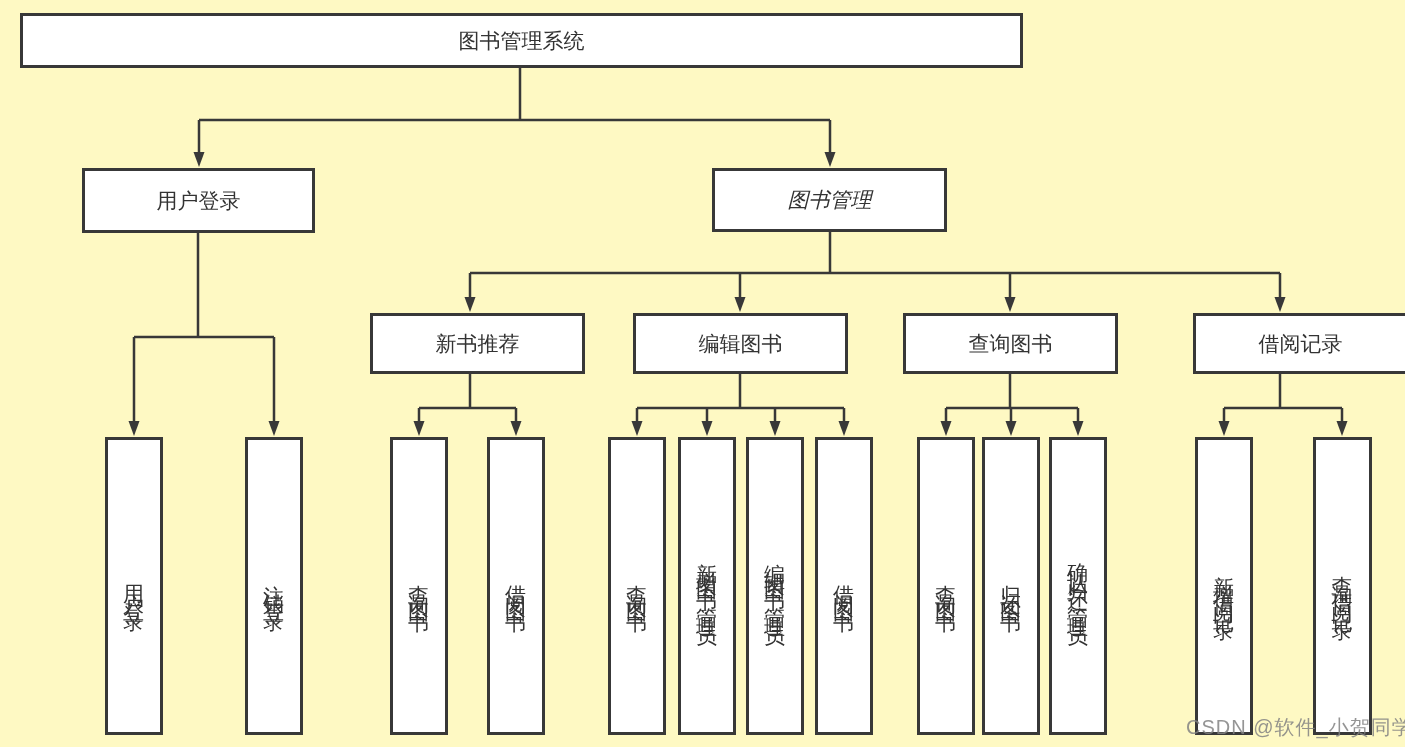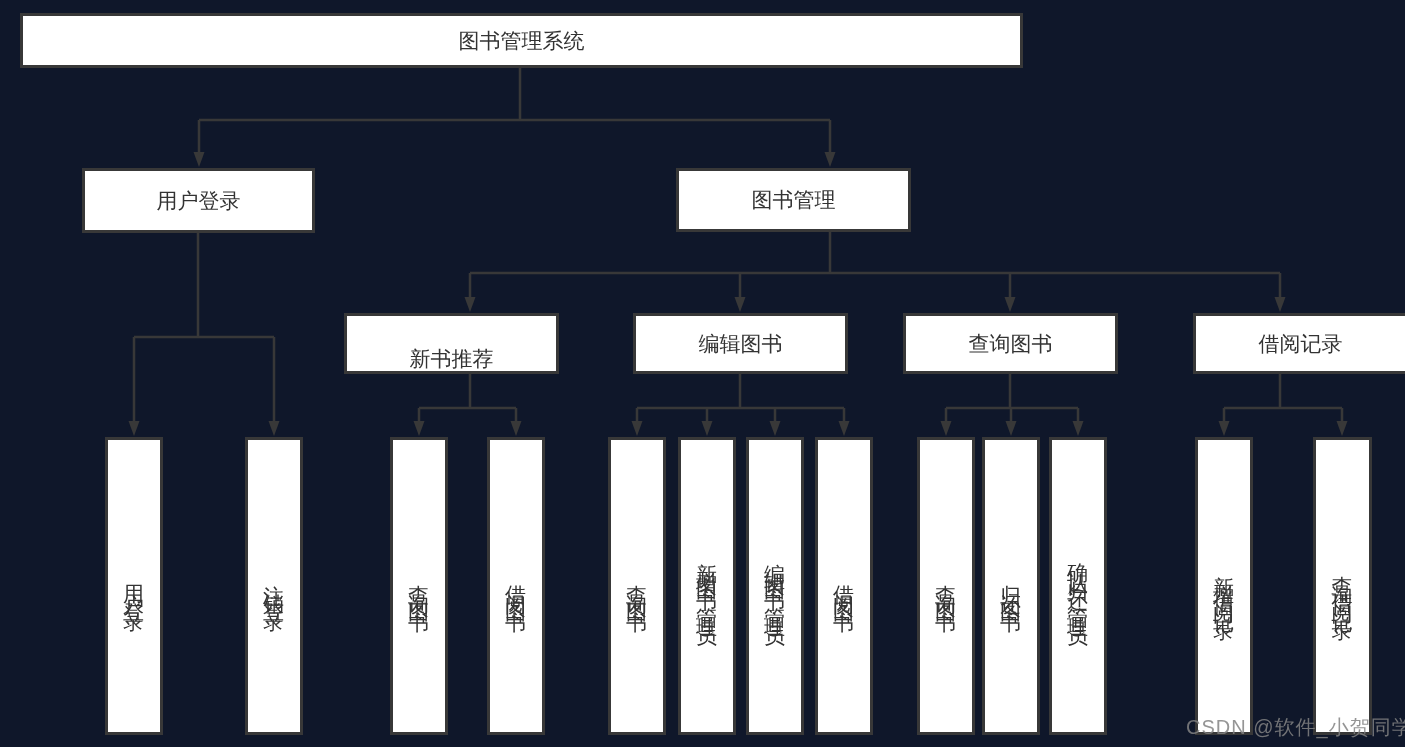--- a/index.html
+++ b/index.html
@@ -1,17 +1,17 @@
 <!DOCTYPE html>
 <html><head>
 <meta charset="utf-8">
 <style>
   html,body { margin:0; padding:0; background:#ffffff; }
   .canvas {
-    position:relative; width:1405px; height:747px; background:#0f172a;
+    position:relative; width:1405px; height:747px; background:#fef9c3;
     font-family:"Liberation Sans", sans-serif; color:#333333; overflow:hidden;
   }
   svg.connectors { position:absolute; left:0; top:0; width:1405px; height:747px; }
   .box {
     position:absolute; background:#ffffff; border:3px solid #383838;
     box-sizing:border-box; display:flex; align-items:center; justify-content:center;
     font-size:21px; line-height:1.2; z-index:2;
   }
   .vbox span {
     writing-mode:vertical-rl; text-orientation:mixed;
@@ -65,25 +65,25 @@
       </g>
   </svg>
 
   <div class="box hbox" style="left:20px; top:13px; width:1003px; height:55px;">
     <span>图书管理系统</span>
   </div>
 
   <div class="box hbox" style="left:82px; top:168px; width:233px; height:65px;">
     <span>用户登录</span>
   </div>
-  <div class="box hbox" style="left:676px; top:168px; width:235px; height:64px;">
+  <div class="box hbox" style="left:712px; top:168px; width:235px; height:64px;font-style:italic;">
     <span>图书管理</span>
   </div>
 
-  <div class="box hbox" style="left:344px; top:313px; width:215px; height:61px;align-items:flex-end;">
+  <div class="box hbox" style="left:370px; top:313px; width:215px; height:61px;">
     <span>新书推荐</span>
   </div>
   <div class="box hbox" style="left:633px; top:313px; width:215px; height:61px;">
     <span>编辑图书</span>
   </div>
   <div class="box hbox" style="left:903px; top:313px; width:215px; height:61px;">
     <span>查询图书</span>
   </div>
   <div class="box hbox" style="left:1193px; top:313px; width:215px; height:61px;">
     <span>借阅记录</span>

